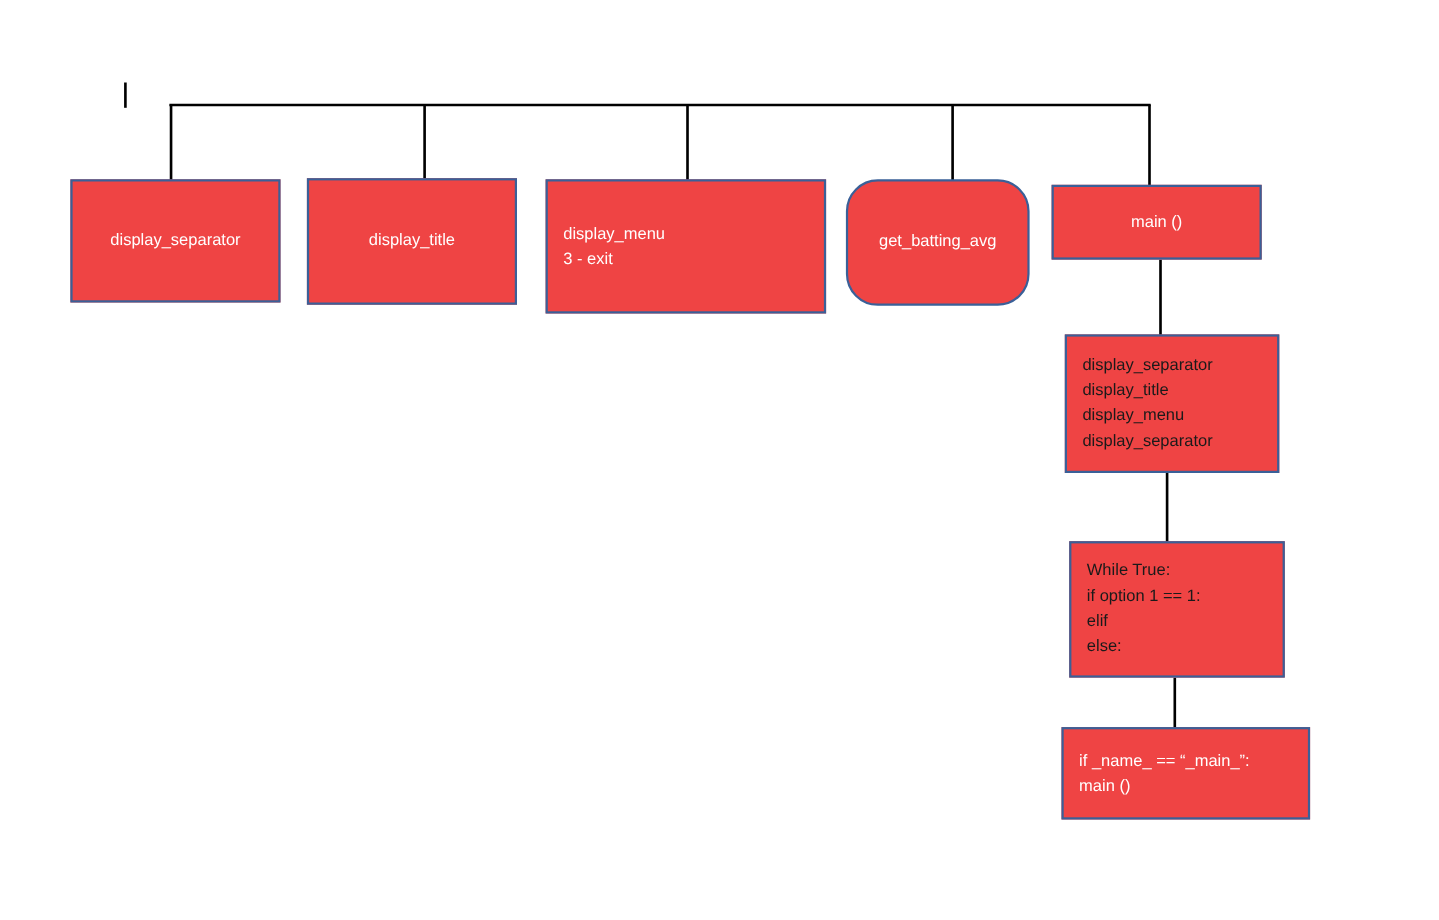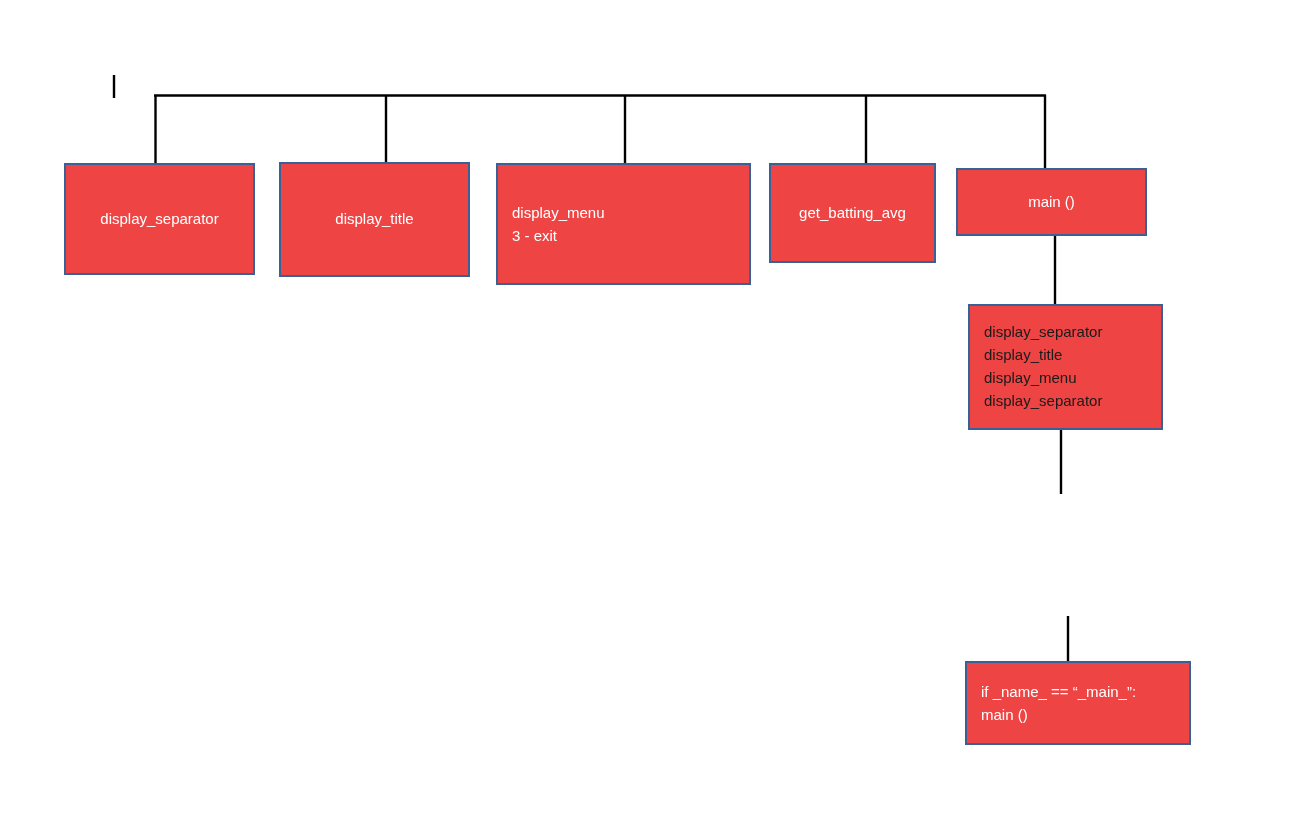--- a/index.html
+++ b/index.html
@@ -78,21 +78,21 @@
   }
   .node .line {
     display: block;
     white-space: nowrap;
   }
 
   
   #node-display-separator { left: 64px;  top: 163px; width: 191px; height: 112px; }
   #node-display-title     { left: 279px; top: 162px; width: 191px; height: 115px; }
   #node-display-menu      { left: 496px; top: 163px; width: 255px; height: 122px; }
-  #node-get-batting-avg   { left: 769px; top: 163px; width: 167px; height: 100px; }
+  #node-get-batting-avg   { left: 769px; top: 163px; width: 167px; height: 115px; border-radius: 29px; }
   #node-main              { left: 956px; top: 168px; width: 191px; height: 68px;  }
   #node-main-calls        { left: 968px; top: 304px; width: 195px; height: 126px; }
   #node-while-loop        { left: 972px; top: 492px; width: 196px; height: 124px; }
   #node-entry-guard       { left: 965px; top: 661px; width: 226px; height: 84px;  }
 
   #node-main-calls .line,
   #node-while-loop .line { line-height: 1.53; }
   #node-entry-guard .line { line-height: 1.55; }
   #node-display-menu .line { line-height: 1.55; }
 </style>
@@ -142,19 +142,25 @@
     <span class="line">main ()</span>
   </div>
 
   <div id="node-main-calls" class="node leftish dark-text">
     <span class="line">display_separator</span>
     <span class="line">display_title</span>
     <span class="line">display_menu</span>
     <span class="line">display_separator</span>
   </div>
 
+  <div id="node-while-loop" class="node leftish dark-text">
+    <span class="line">While True:</span>
+    <span class="line">if option 1 == 1:</span>
+    <span class="line">elif</span>
+    <span class="line">else:</span>
+  </div>
 
   <div id="node-entry-guard" class="node leftish">
     <span class="line">if _name_ == “_main_”:</span>
     <span class="line">main ()</span>
   </div>
 
 </div>
 
 </body></html>

